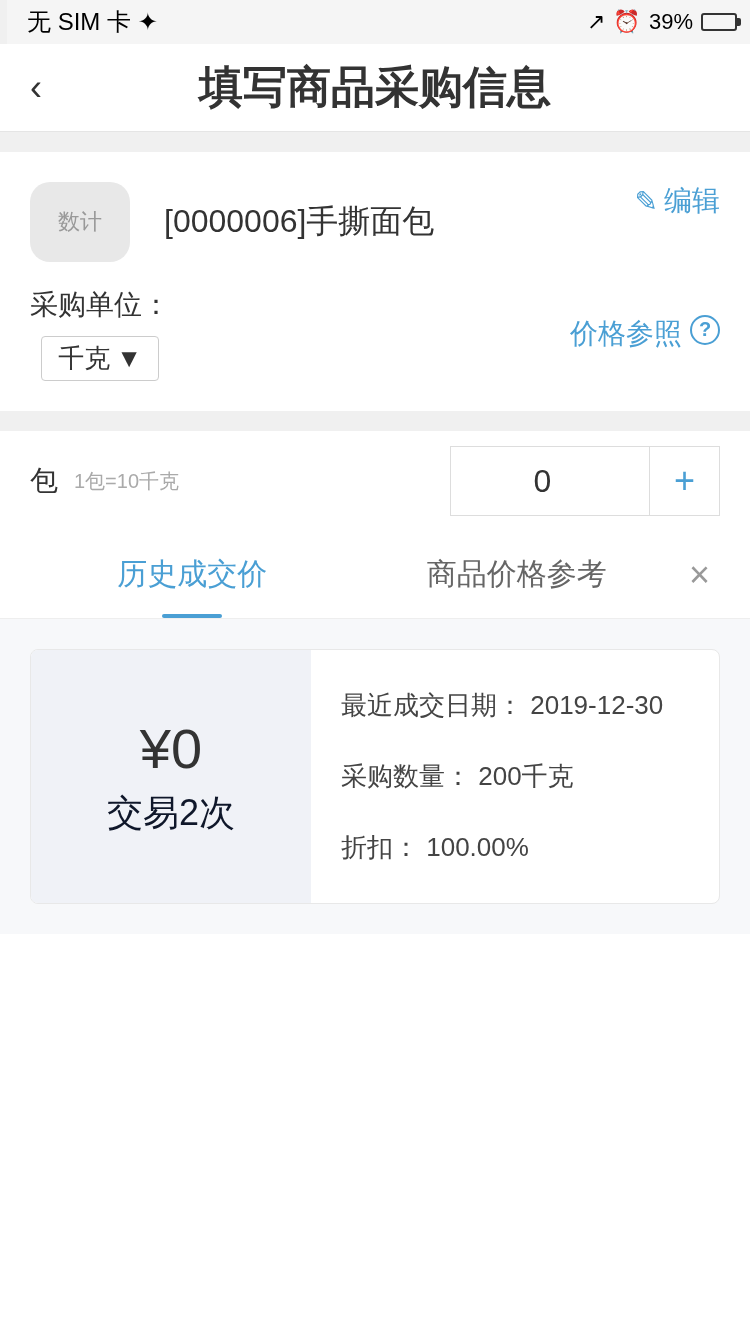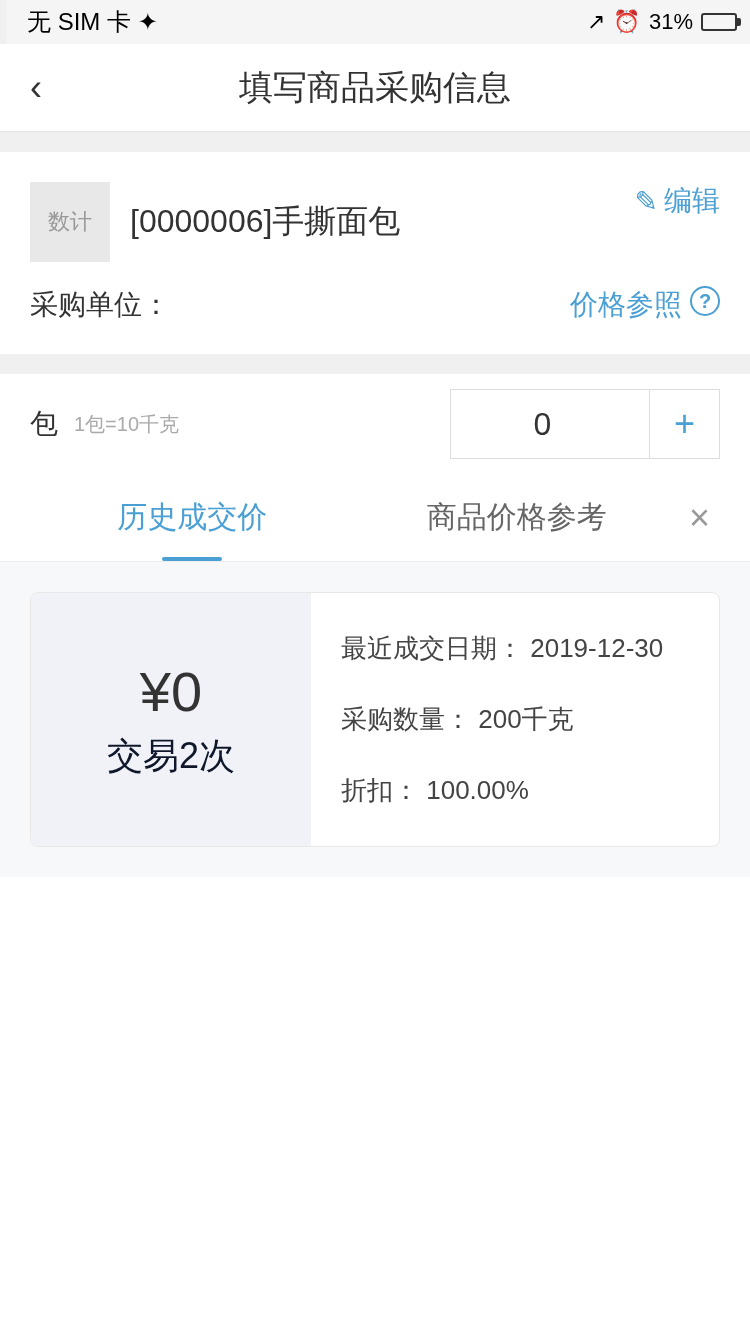--- a/index.html
+++ b/index.html
@@ -60,22 +60,22 @@
       font-size: 36px;
       color: #333;
       cursor: pointer;
       padding: 10px;
       margin-left: -10px;
     }
     .nav-title {
       position: absolute;
       left: 50%;
       transform: translateX(-50%);
-      font-size: 34px;
-      font-weight: 400;
+      font-size: 44px;
+      font-weight: 700;
       color: #333;
     }
 
     
     .product-section {
       background: #fff;
       margin-top: 20px;
       padding: 30px;
     }
     .product-header {
@@ -83,34 +83,35 @@
       align-items: flex-start;
       justify-content: space-between;
       margin-bottom: 24px;
     }
     .product-left {
       display: flex;
       align-items: center;
       gap: 20px;
     }
     .product-logo {
-      width: 80px;
+      width: 100px;
       height: 80px;
       background: #e8e8e8;
-      border-radius: 0;
+      border-radius: 20px;
       display: flex;
       align-items: center;
       justify-content: center;
       color: #999;
       font-size: 22px;
     }
     .product-name {
       font-size: 32px;
       font-weight: 500;
       color: #333;
+      margin-left: 14px;
     }
     .edit-btn {
       display: flex;
       align-items: center;
       gap: 6px;
       color: #4a9fd4;
       font-size: 28px;
       cursor: pointer;
     }
     .product-unit-row {
@@ -314,21 +315,21 @@
 </head>
 <body>
 
 <div class="status-bar">
   <div class="status-left">
     <span>无 SIM 卡 ✦</span>
   </div>
   <div class="status-right">
     <span>↗</span>
     <span>⏰</span>
-    <span>31%</span>
+    <span>39%</span>
     <span class="battery-icon">
       <span class="battery-body"><span class="battery-fill"></span></span>
     </span>
   </div>
 </div>
 
 <div class="nav-bar">
   <span class="nav-back">‹</span>
   <span class="nav-title">填写商品采购信息</span>
 </div>
@@ -342,20 +343,24 @@
       <span class="product-name">[0000006]手撕面包</span>
     </div>
     <div class="edit-btn">
       <span>✎</span>
       <span>编辑</span>
     </div>
   </div>
   <div class="product-unit-row">
     <div class="unit-left">
       <span>采购单位：</span>
+      <div class="unit-select">
+        <span>千克</span>
+        <span>▼</span>
+      </div>
     </div>
     <div class="price-ref">
       <span>价格参照</span>
       <div class="help-icon">?</div>
     </div>
   </div>
 </div>
 
 <div class="section-divider"></div>
 

